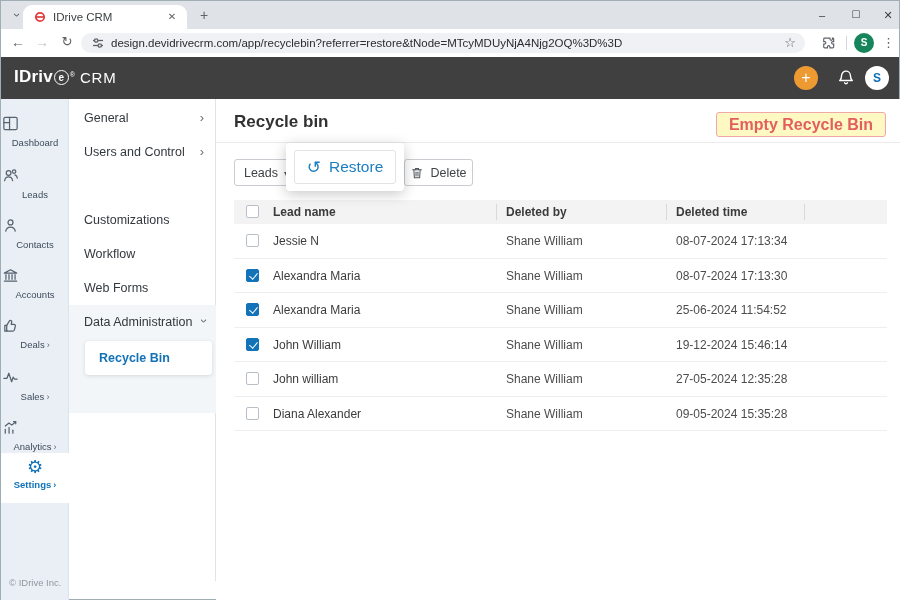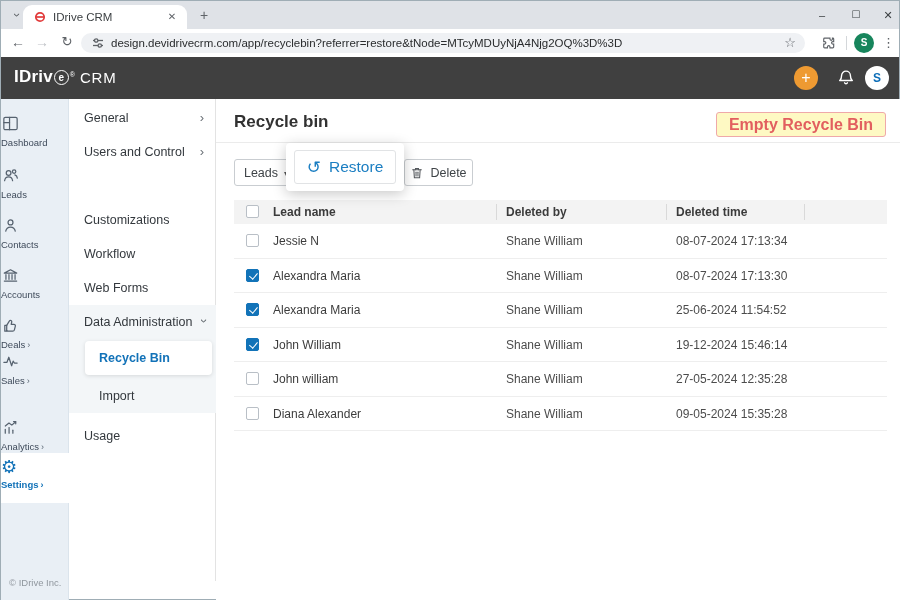--- a/index.html
+++ b/index.html
@@ -37,21 +37,21 @@
   .brand-main { font-size:17px; font-weight:bold; letter-spacing:.2px; }
   .brand-e { display:inline-flex; align-items:center; justify-content:center; width:15px; height:15px; border:1.6px solid #fff; border-radius:50%; font-size:10px; font-weight:bold; margin-left:1px; }
   .brand-reg { font-size:7px; vertical-align:top; margin:-6px 2px 0 1px; }
   .brand-suffix { font-size:15px; font-weight:400; letter-spacing:.8px; margin-left:3px; }
   .hdr-plus { position:absolute; left:793px; top:9px; width:24px; height:24px; border-radius:50%; background:#ee9a32; color:#fff; font-size:16px; line-height:23px; text-align:center; cursor:pointer; }
   .hdr-bell { position:absolute; left:835px; top:11px; cursor:pointer; }
   .hdr-avatar { position:absolute; left:864px; top:9px; width:24px; height:24px; border-radius:50%; background:#fff; color:#0d6eb8; font-weight:bold; font-size:12px; text-align:center; line-height:24px; cursor:pointer; }
 
   
   .rail { position:absolute; left:0; top:98px; width:68px; height:501px; background:#e9eff5; border-right:1px solid #dbe4ec; }
-  .rail-item { position:absolute; left:0; width:68px; height:48px; cursor:pointer; color:#3f4b5b; }
+  .rail-item { position:absolute; left:0; width:68px; height:48px; text-align:center; cursor:pointer; color:#3f4b5b; }
   .rail-ico { display:block; height:22px; margin-top:3px; }
   .rail-ico svg { vertical-align:top; margin-top:2px; }
   .rail-label { font-size:9.5px; display:block; margin-top:1px; }
   .rail-item .arr { font-style:normal; font-size:9px; margin-left:2px; color:#5a6673; }
   .rail-item.active { background:#fff; color:#1272b8; height:50px; }
   .rail-item.active .rail-label, .rail-item.active .arr { color:#1272b8; font-weight:bold; }
   .gear-glyph { font-size:18px; line-height:22px; color:#1272b8; font-family:"DejaVu Sans",sans-serif; }
   .copyright { position:absolute; left:8px; bottom:12px; font-size:9.5px; color:#90979e; }
 
   
@@ -208,21 +208,21 @@
         </div>
         <div class="rail-item" style="top: 214px;">
           <span class="rail-ico">
             <svg width="19" height="19" viewBox="0 0 20 20" fill="none" stroke="#56626f" stroke-width="1.3" stroke-linecap="round" stroke-linejoin="round">
               <path d="M4 9.8h2V16H4z"></path>
               <path d="M6 15.2c.5.5 1.1.8 1.9.8h4.4c.9 0 1.6-.6 1.8-1.4l1-3.9c.3-1-.5-1.9-1.5-1.9h-2.9l.6-2.5c.2-.9-.5-1.8-1.4-1.8-.4 0-.8.2-1 .6L6 9.8"></path>
             </svg>
           </span>
           <span class="rail-label">Deals<i class="arr">›</i></span>
         </div>
-        <div class="rail-item" style="top: 250px;">
+        <div class="rail-item" style="top: 266px;">
           <span class="rail-ico">
             <svg width="19" height="19" viewBox="0 0 20 20" fill="none" stroke="#56626f" stroke-width="1.3" stroke-linecap="round" stroke-linejoin="round">
               <polyline points="3,10.8 6.3,10.8 8.2,5.5 11.2,14.5 12.8,9.6 14.1,11.6 17,11.6"></polyline>
             </svg>
           </span>
           <span class="rail-label">Sales<i class="arr">›</i></span>
         </div>
         <div class="rail-item" style="top: 316px;">
           <span class="rail-ico">
             <svg width="19" height="19" viewBox="0 0 20 20" fill="none" stroke="#56626f" stroke-width="1.3" stroke-linecap="round" stroke-linejoin="round">
@@ -245,23 +245,21 @@
 
   <div class="menu">
     <div class="menu-item" style="top:2px"><span>General</span><span class="menu-chevron">›</span></div>
     <div class="menu-item" style="top:36px"><span>Users and Control</span><span class="menu-chevron">›</span></div>
     <div class="menu-item" style="top:138px"><span>Workflow</span></div>
     <div class="menu-item" style="top:104px"><span>Customizations</span></div>
     <div class="menu-item" style="top:172px"><span>Web Forms</span></div>
     <div class="menu-group">
       <div class="menu-item" style="top:0"><span>Data Administration</span><span class="menu-chevron down">›</span></div>
       <div class="menu-card"><span>Recycle Bin</span></div>
-      <div class="menu-sub"><span>Import</span></div>
-    </div>
-    <div class="menu-item" style="top:320px"><span>Usage</span></div>
+    </div>
   </div>
 
   <div class="main">
     <div class="page-title">Recycle bin</div>
     <button class="empty-btn">Empty Recycle Bin</button>
     <div class="head-divider"></div>
 
     <div class="btn leads-btn">
       <span>Leads</span>
       <span class="caret">▾</span>

